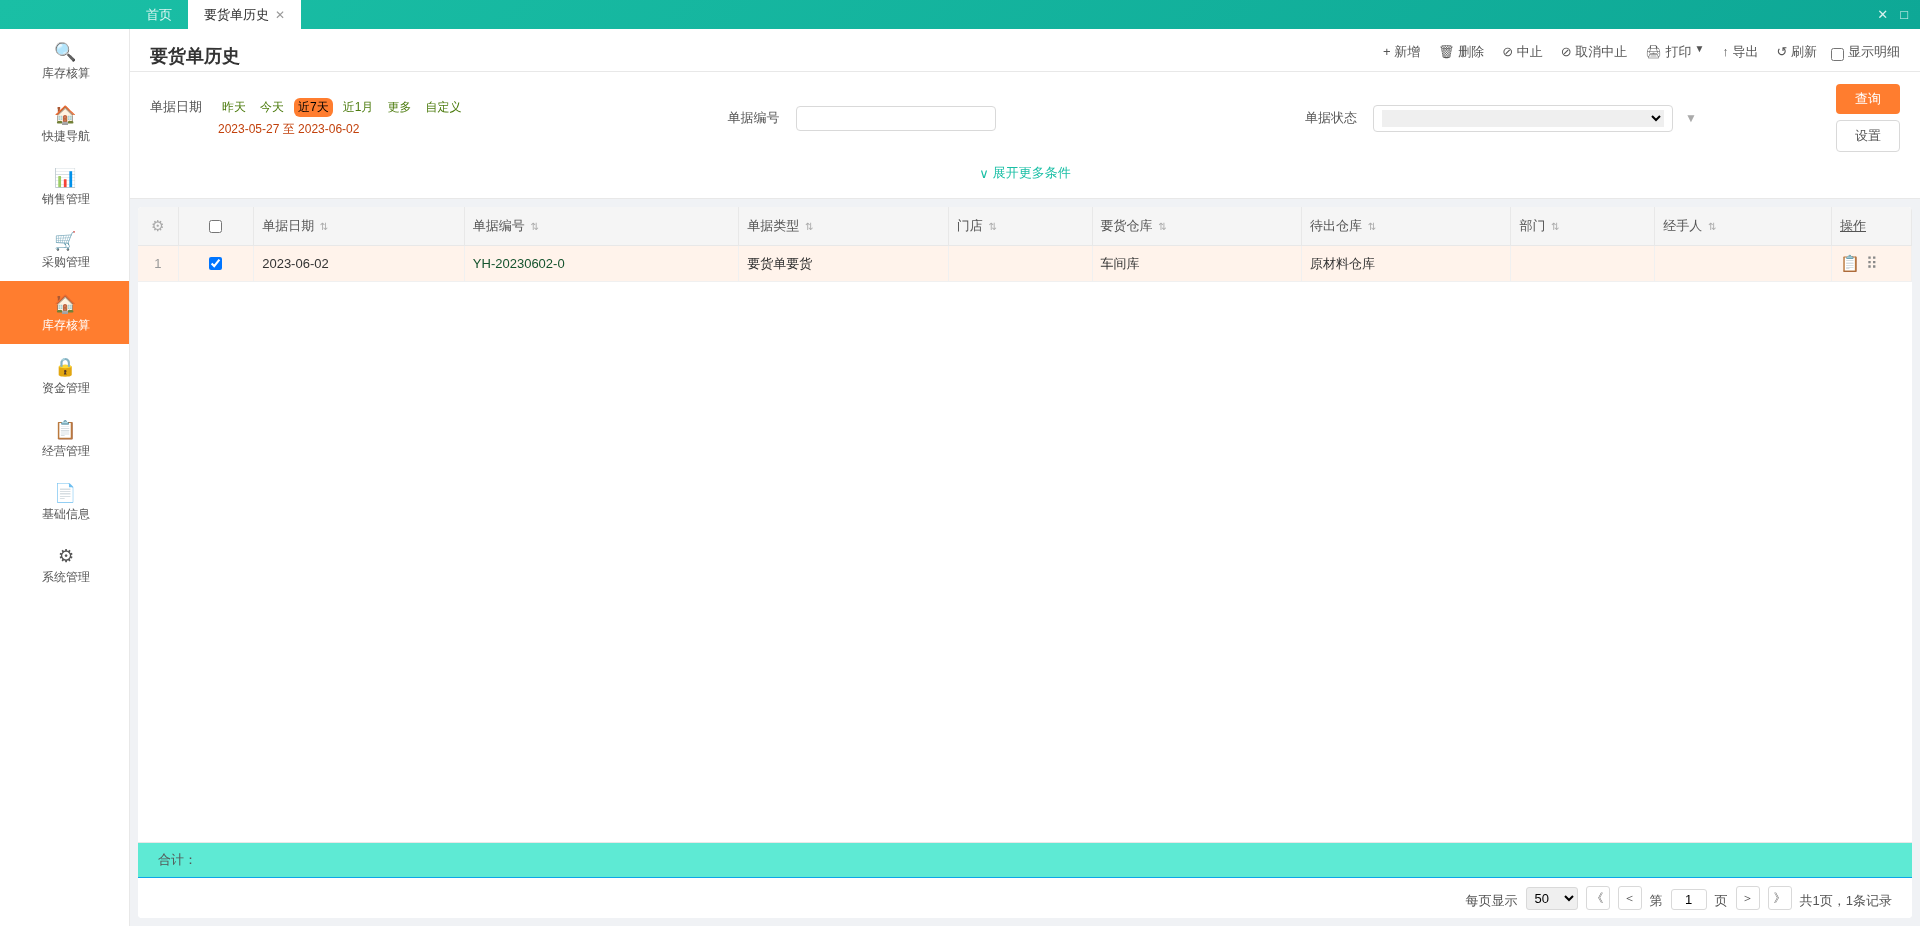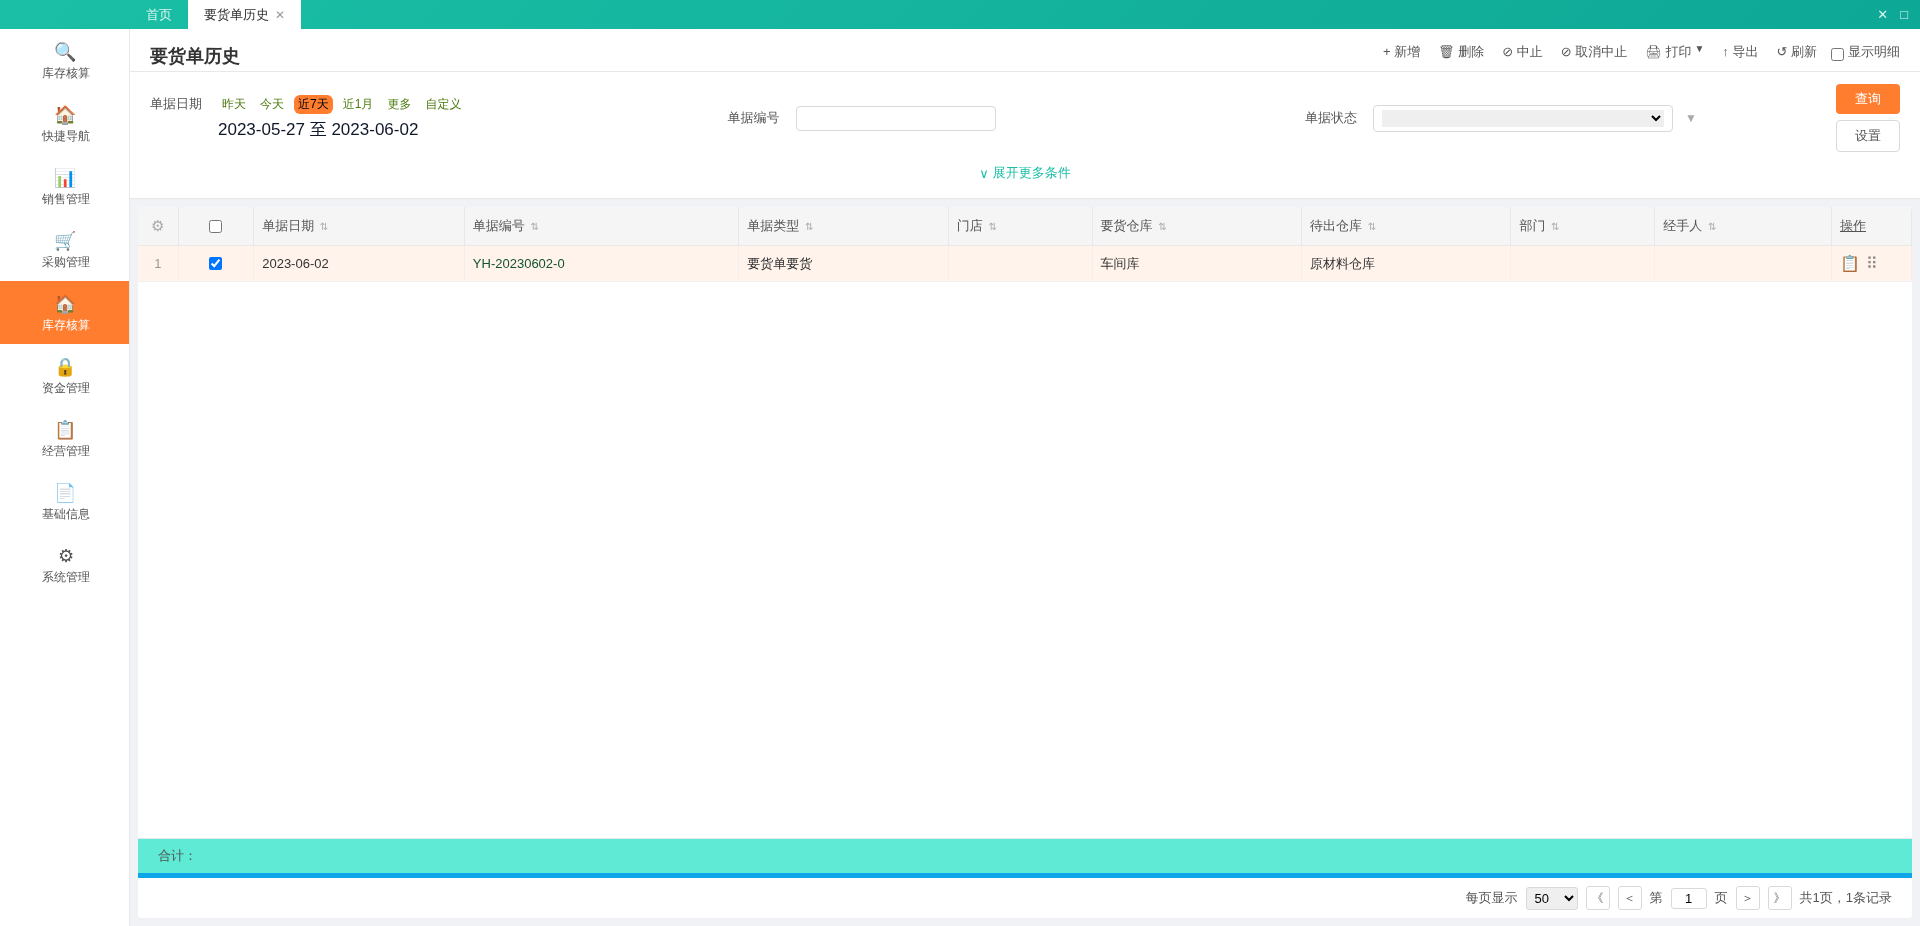--- a/index.html
+++ b/index.html
@@ -175,22 +175,22 @@
       cursor: pointer;
       padding: 1px 4px;
     }
     .date-btn.active {
       background: #ff7d2f;
       color: #000000;
       border-radius: 6px;
       padding: 1px 4px;
     }
     .date-range {
-      font-size: 17px;
-      color: #0f172a;
+      font-size: 12px;
+      color: #c2410c;
       margin-top: 2px;
     }
     .filter-input {
       border: 1px solid #d9d9d9;
       border-radius: 4px;
       padding: 4px 8px;
       font-size: 13px;
       width: 200px;
       outline: none;
     }
@@ -277,24 +277,24 @@
       border-top: 1px solid #e8e8e8;
       padding: 8px 20px;
       font-size: 13px;
       color: #555;
       flex-shrink: 0;
     }
 
     
     .pagination-bar {
       background: #fff;
-      border-top: 5px solid #0ea5e9;
+      border-top: 1px solid #0ea5e9;
       padding: 8px 20px;
       display: flex;
-      align-items: center;
+      align-items: flex-end;
       justify-content: flex-end;
       gap: 8px;
       font-size: 13px;
       color: #555;
       flex-shrink: 0;
     }
     .pagination-bar select {
       border: 1px solid #d9d9d9;
       border-radius: 3px;
       padding: 2px 4px;

